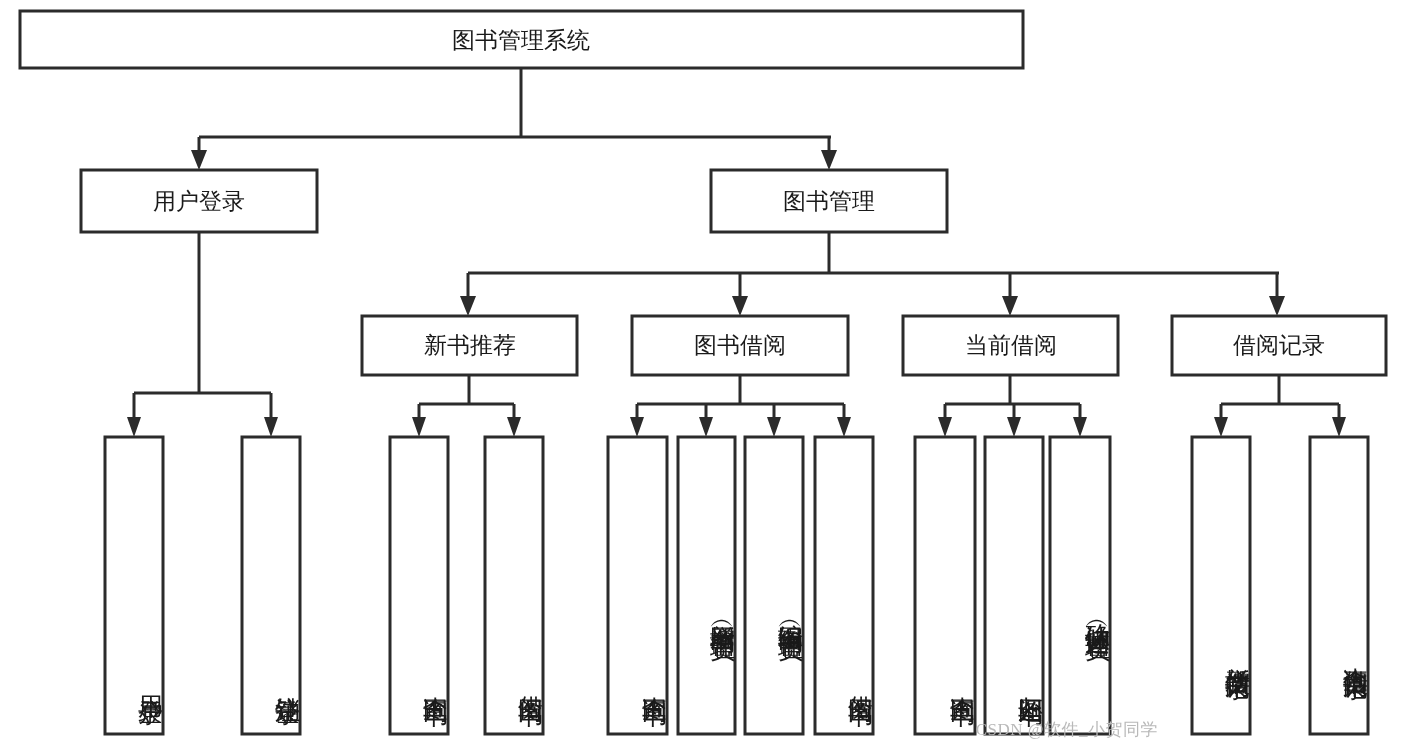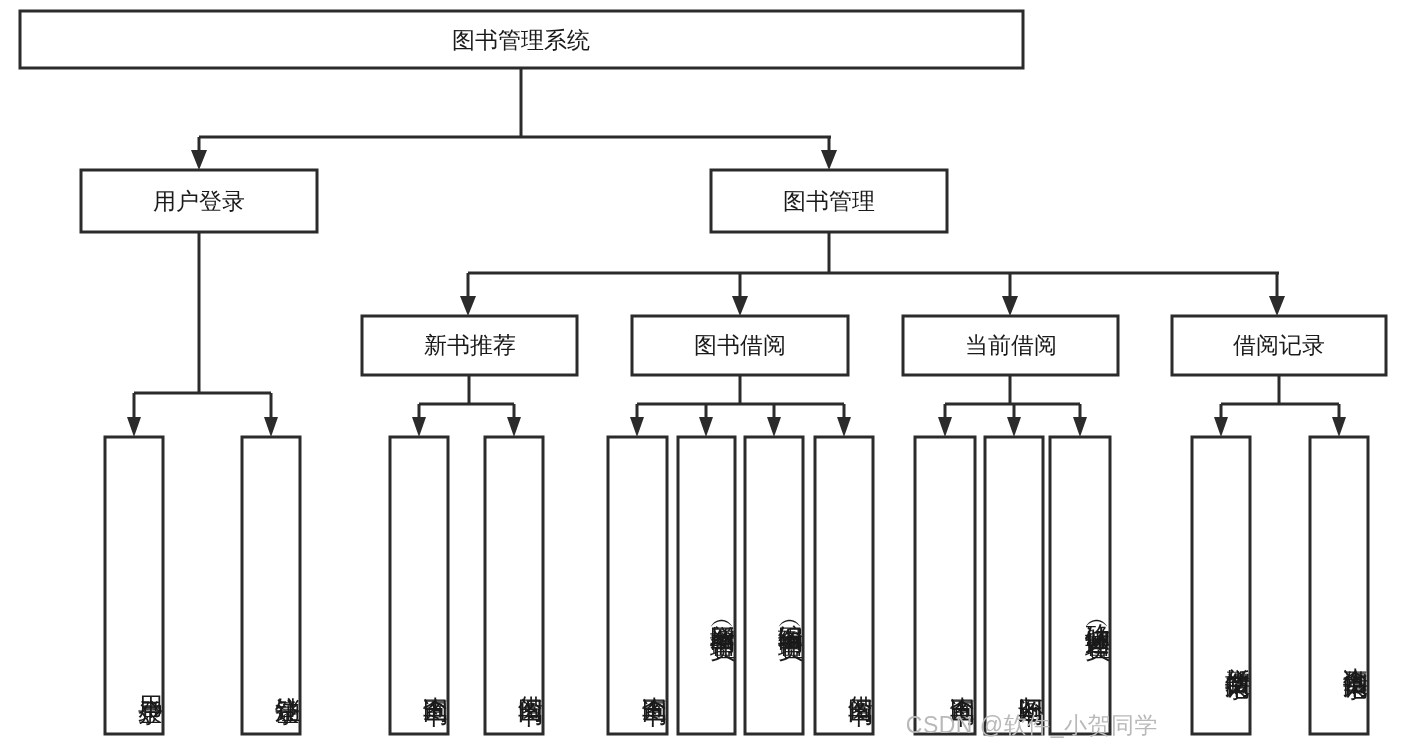--- a/index.html
+++ b/index.html
@@ -61,22 +61,22 @@
     display: flex;
     align-items: flex-start;
     justify-content: center;
     white-space: nowrap;
     pointer-events: none;
   }
   .watermark {
     position: absolute;
     right: 8px;
     bottom: 6px;
-    font-family: Liberation Sans, sans-serif;
-    font-size: 23px;
+    font-family: Liberation Serif, serif;
+    font-size: 17px;
     color: #b9b9b9;
     letter-spacing: 0.5px;
     white-space: nowrap;
     margin-top: 31px;
   }
 </style>
 </head>
 <body>
 
 <div id="diagram-root">

